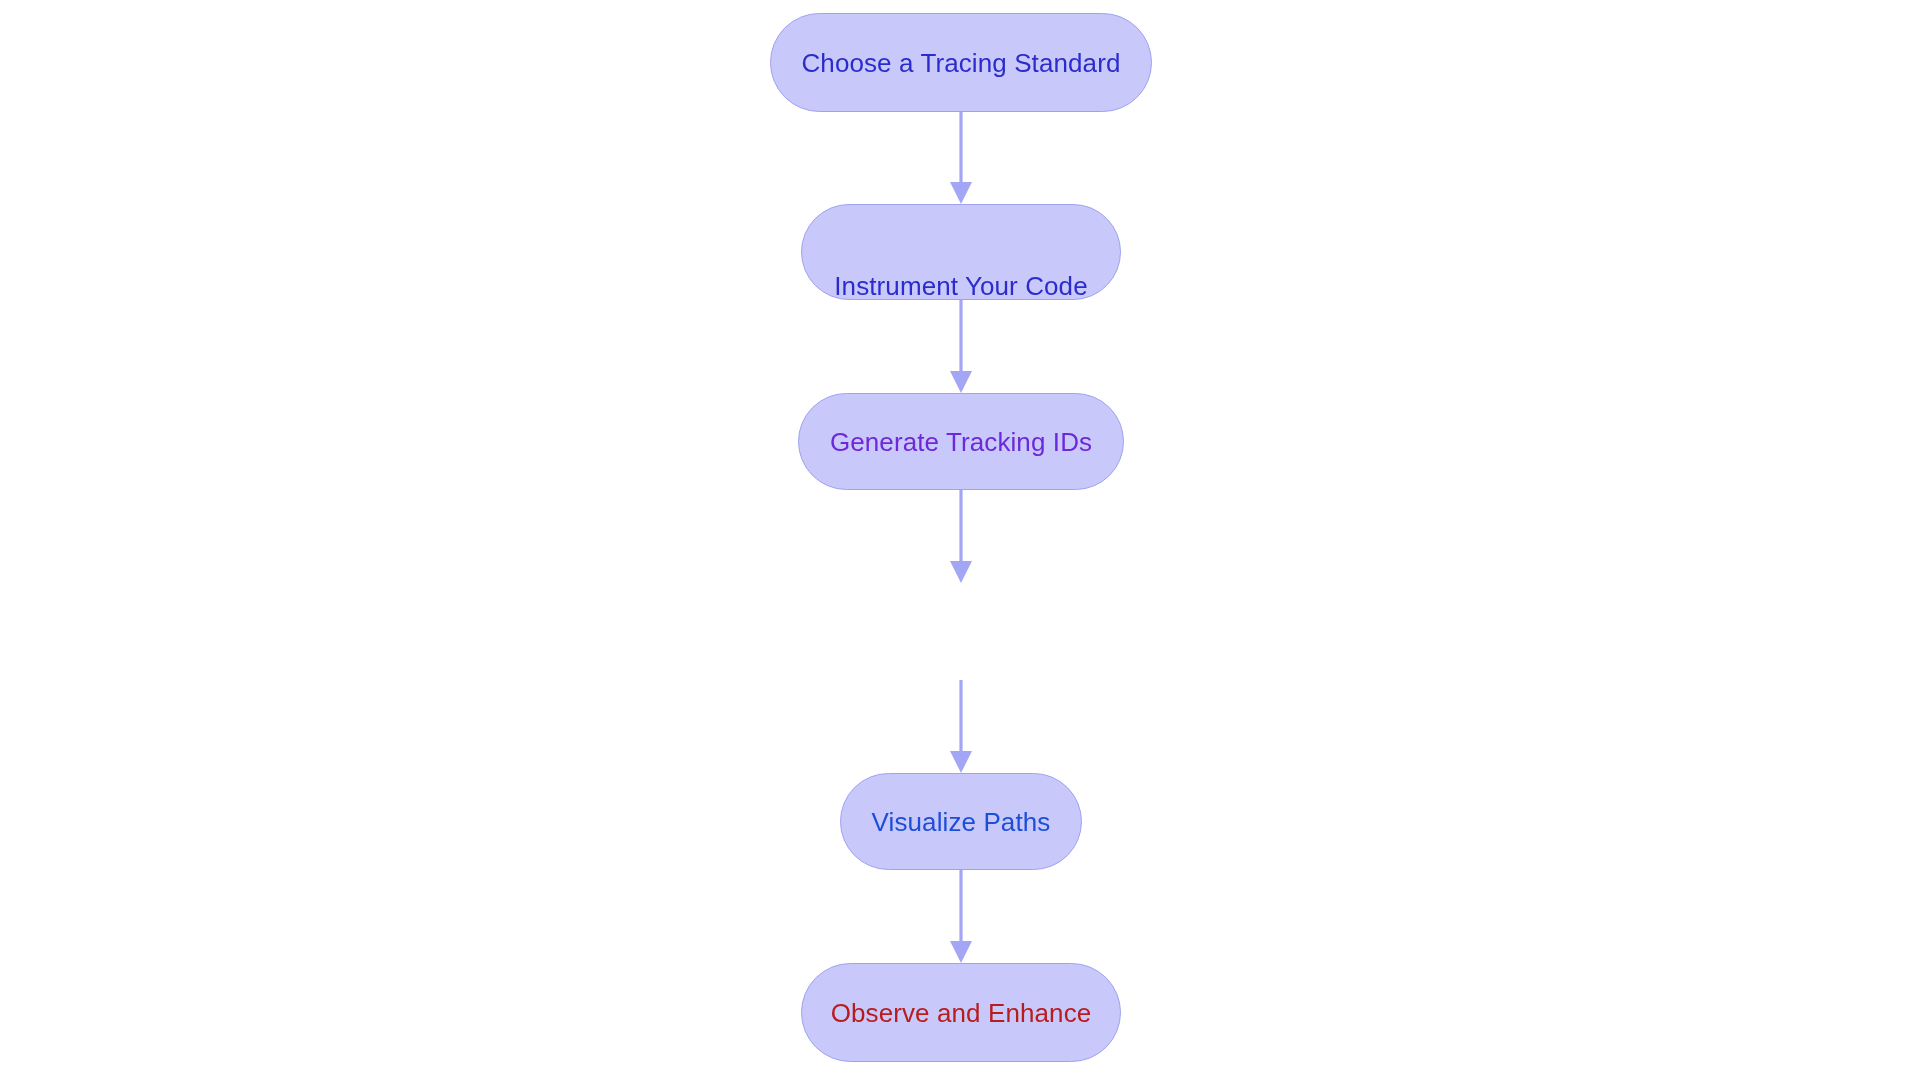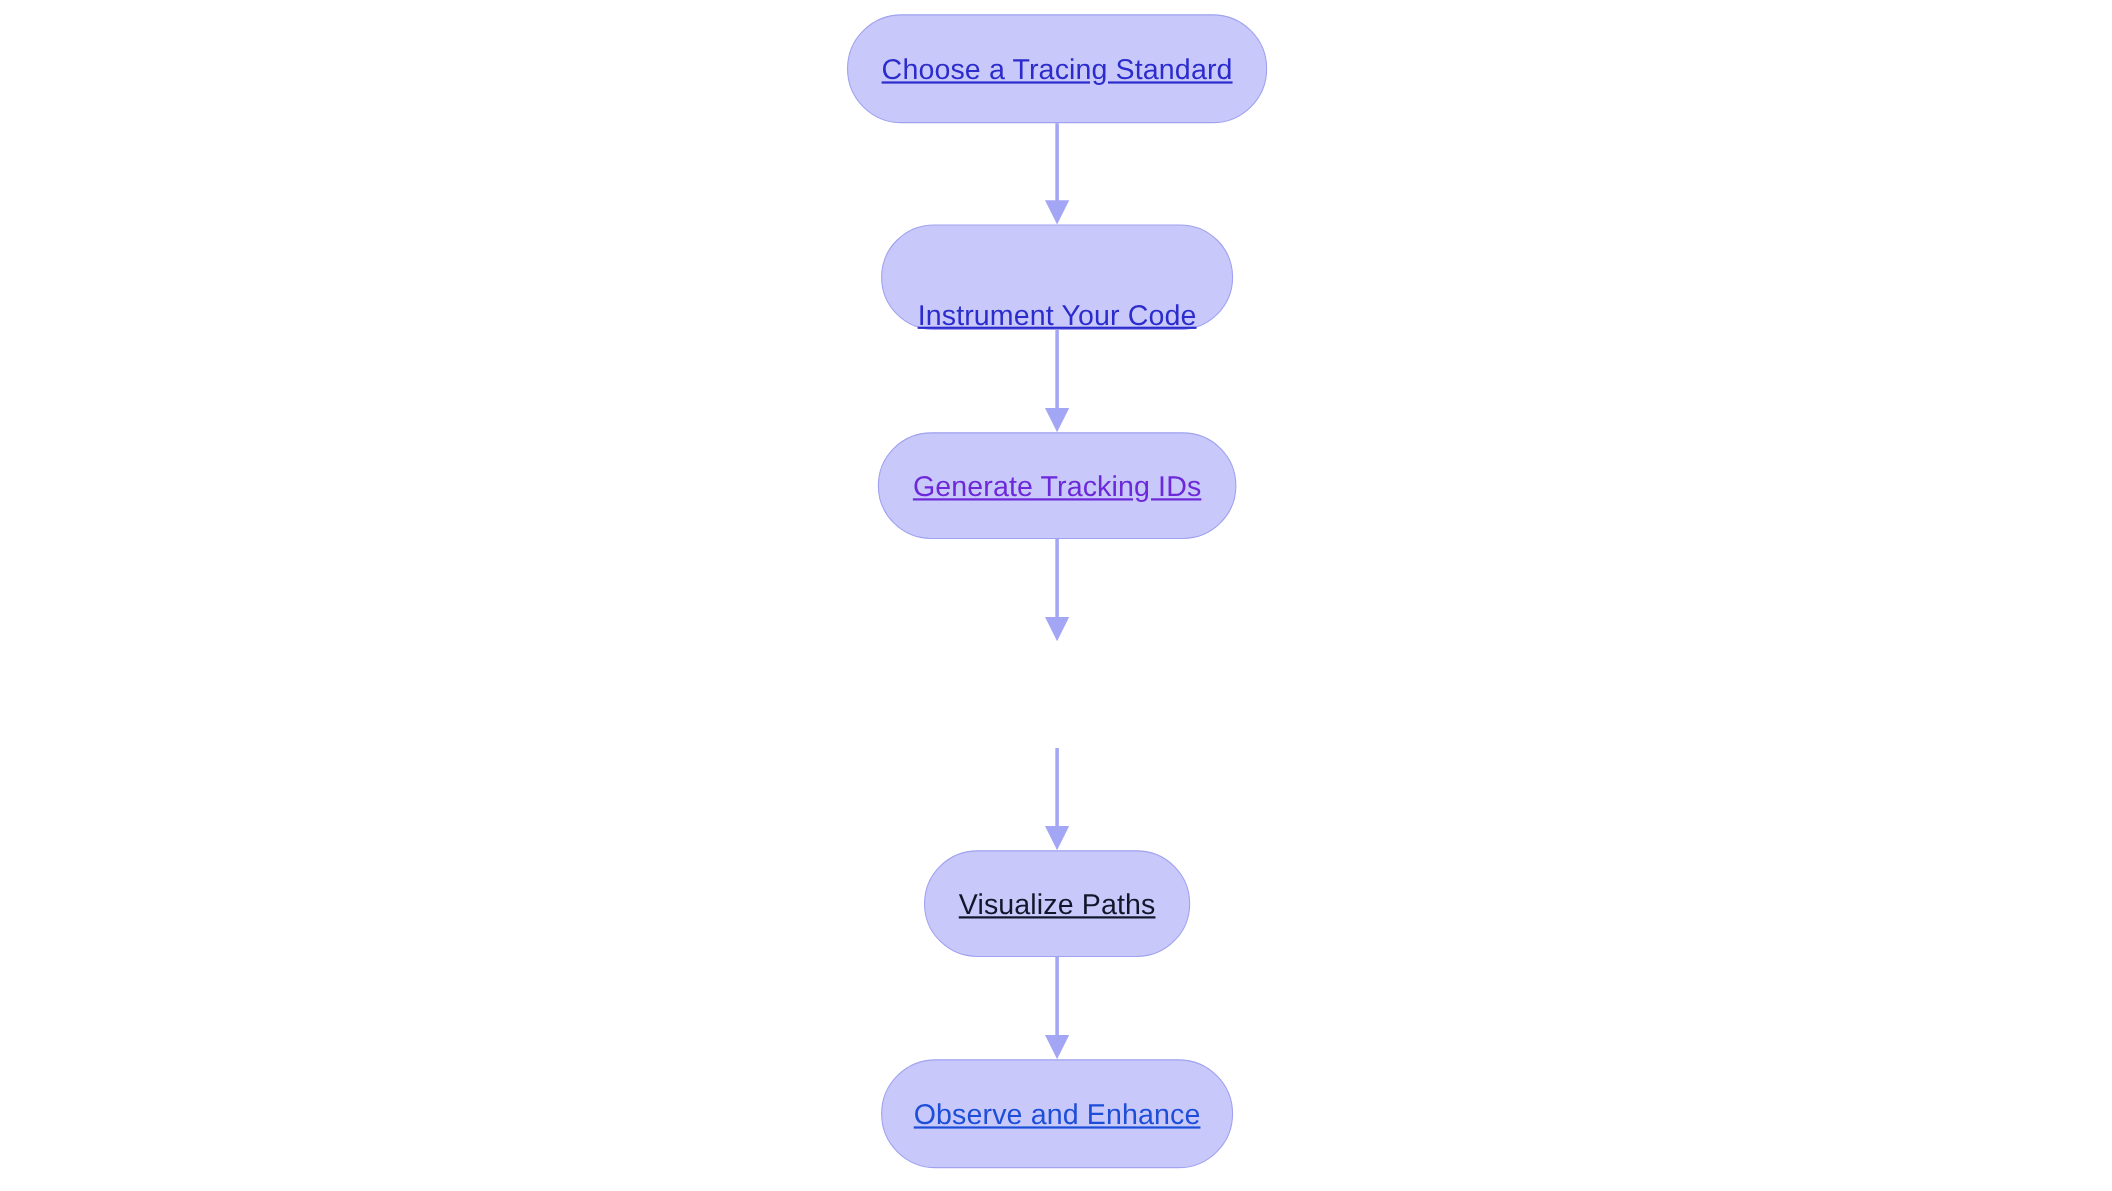--- a/index.html
+++ b/index.html
@@ -36,21 +36,20 @@
 
   .flow-node-label {
     color: #2c2ccc;
     font-family: "Liberation Sans", sans-serif;
     font-size: 26px;
     font-weight: 400;
     letter-spacing: 0.1px;
     white-space: nowrap;
     line-height: 1;
     user-select: none;
-    text-decoration: underline;
   }
 
   .flow-connector {
     position: absolute;
     transform: translateX(-50%);
     overflow: visible;
   }
 
   .flow-connector svg {
     display: block;
@@ -95,18 +94,18 @@
     <div class="flow-node" style="left: 961px; top: 13px; width: 382px; height: 99px; background: rgb(200, 201, 250); border-color: rgb(160, 162, 240);">
       <span class="flow-node-label" style="color: rgb(44, 44, 204);">Choose a Tracing Standard</span>
     </div>
     <div class="flow-node" style="left: 961px; top: 204px; width: 320px; height: 96px; background: rgb(200, 201, 250); border-color: rgb(160, 162, 240); align-items: flex-end;">
       <span class="flow-node-label" style="color: rgb(44, 44, 204);">Instrument Your Code</span>
     </div>
     <div class="flow-node" style="left: 961px; top: 393px; width: 326px; height: 97px; background: rgb(200, 201, 250); border-color: rgb(160, 162, 240);">
       <span class="flow-node-label" style="color: #6d28d9;">Generate Tracking IDs</span>
     </div>
     <div class="flow-node" style="left: 961px; top: 773px; width: 242px; height: 97px; background: rgb(200, 201, 250); border-color: rgb(160, 162, 240);">
-      <span class="flow-node-label" style="color: #0f172a;">Visualize Paths</span>
+      <span class="flow-node-label" style="color: #1d4ed8;">Visualize Paths</span>
     </div>
     <div class="flow-node" style="left: 961px; top: 963px; width: 320px; height: 99px; background: rgb(200, 201, 250); border-color: rgb(160, 162, 240);">
-      <span class="flow-node-label" style="color: #1d4ed8;">Observe and Enhance</span>
+      <span class="flow-node-label" style="color: #b91c1c;">Observe and Enhance</span>
     </div>
   </div>
 
 </body></html>

